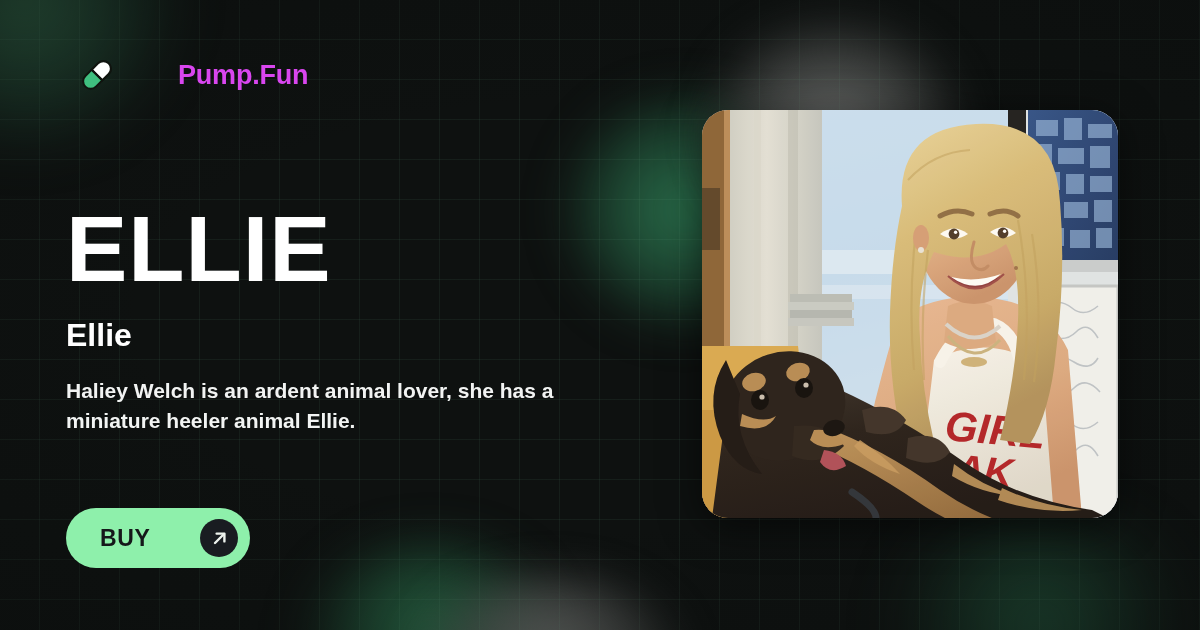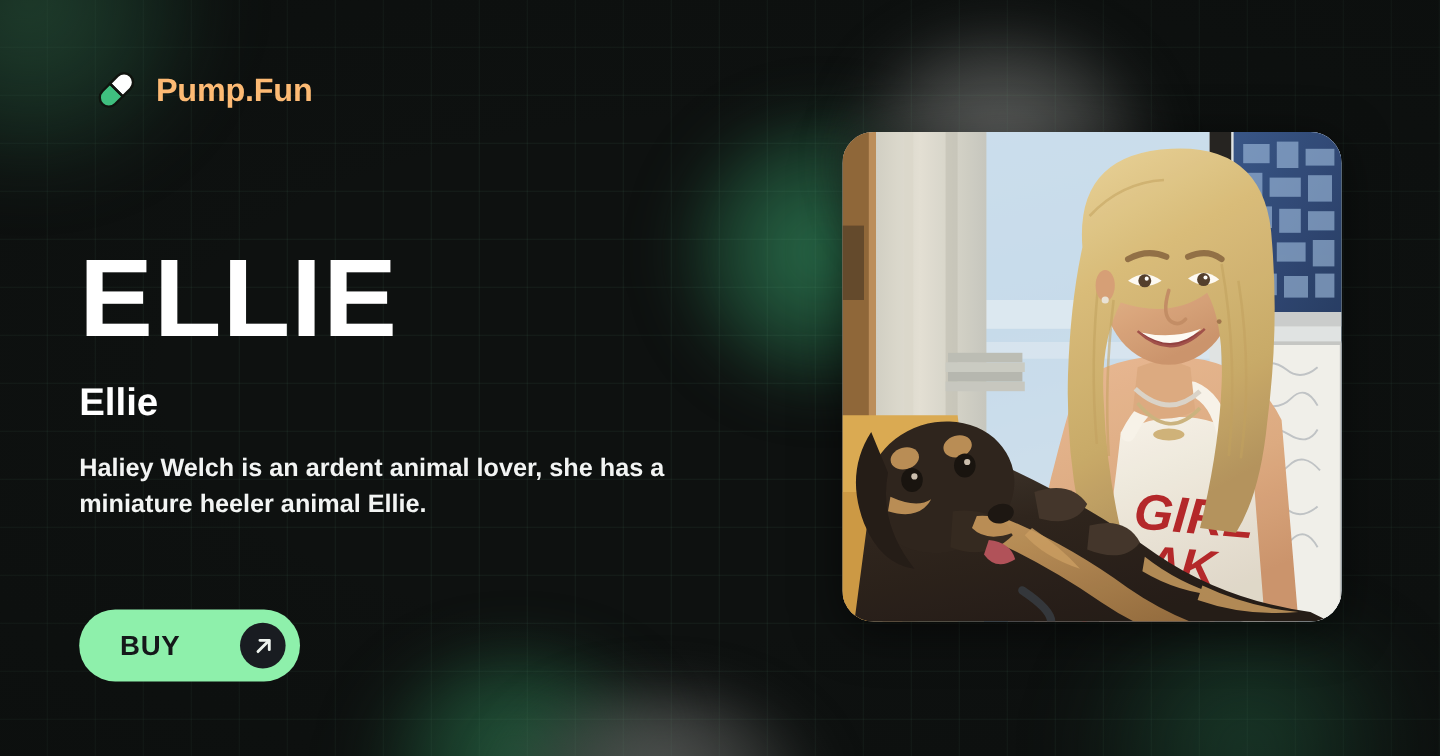--- a/index.html
+++ b/index.html
@@ -111,26 +111,27 @@
     gap: 14px;
   }
 
   .pill-icon {
     width: 38px;
     height: 38px;
     display: block;
   }
 
   .brand-name {
-    color: #fdba74;
+    color: #d946ef;
     font-size: 27px;
     font-weight: 700;
     letter-spacing: -0.2px;
     line-height: 1;
     white-space: nowrap;
+    margin-left: 48px;
   }
 
   
   .title {
     position: absolute;
     left: 66px;
     top: 203px;
     color: #ffffff;
     font-size: 92px;
     font-weight: 700;

